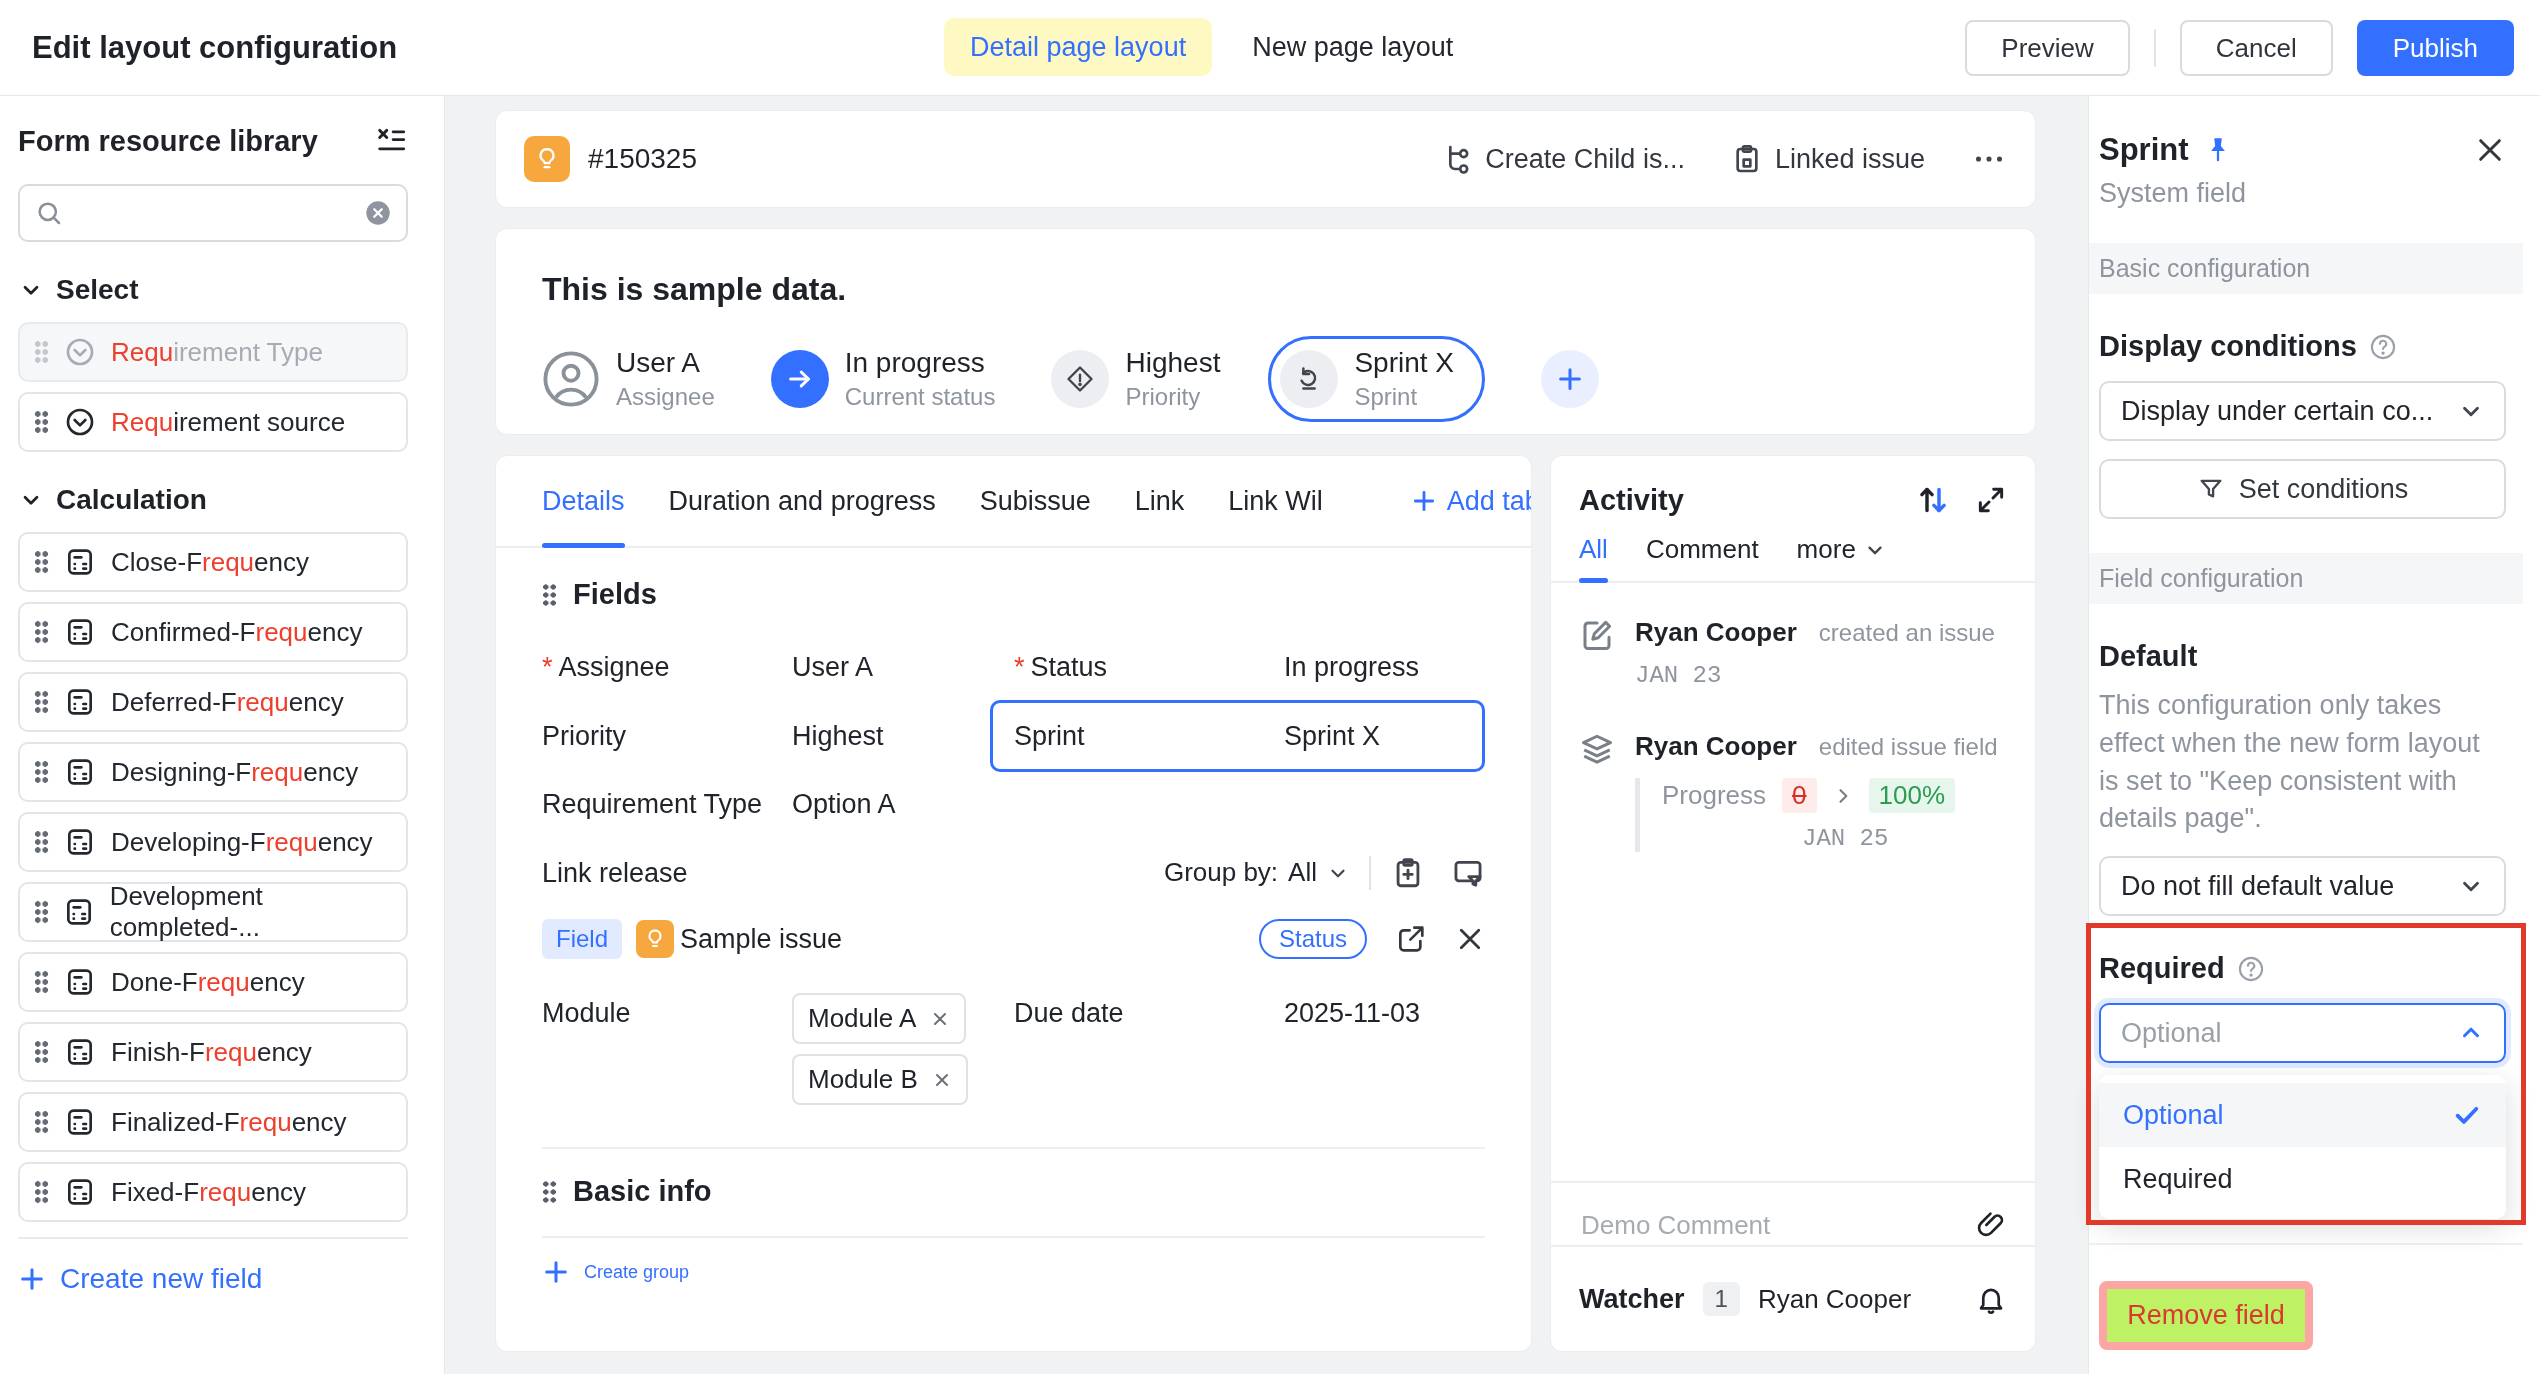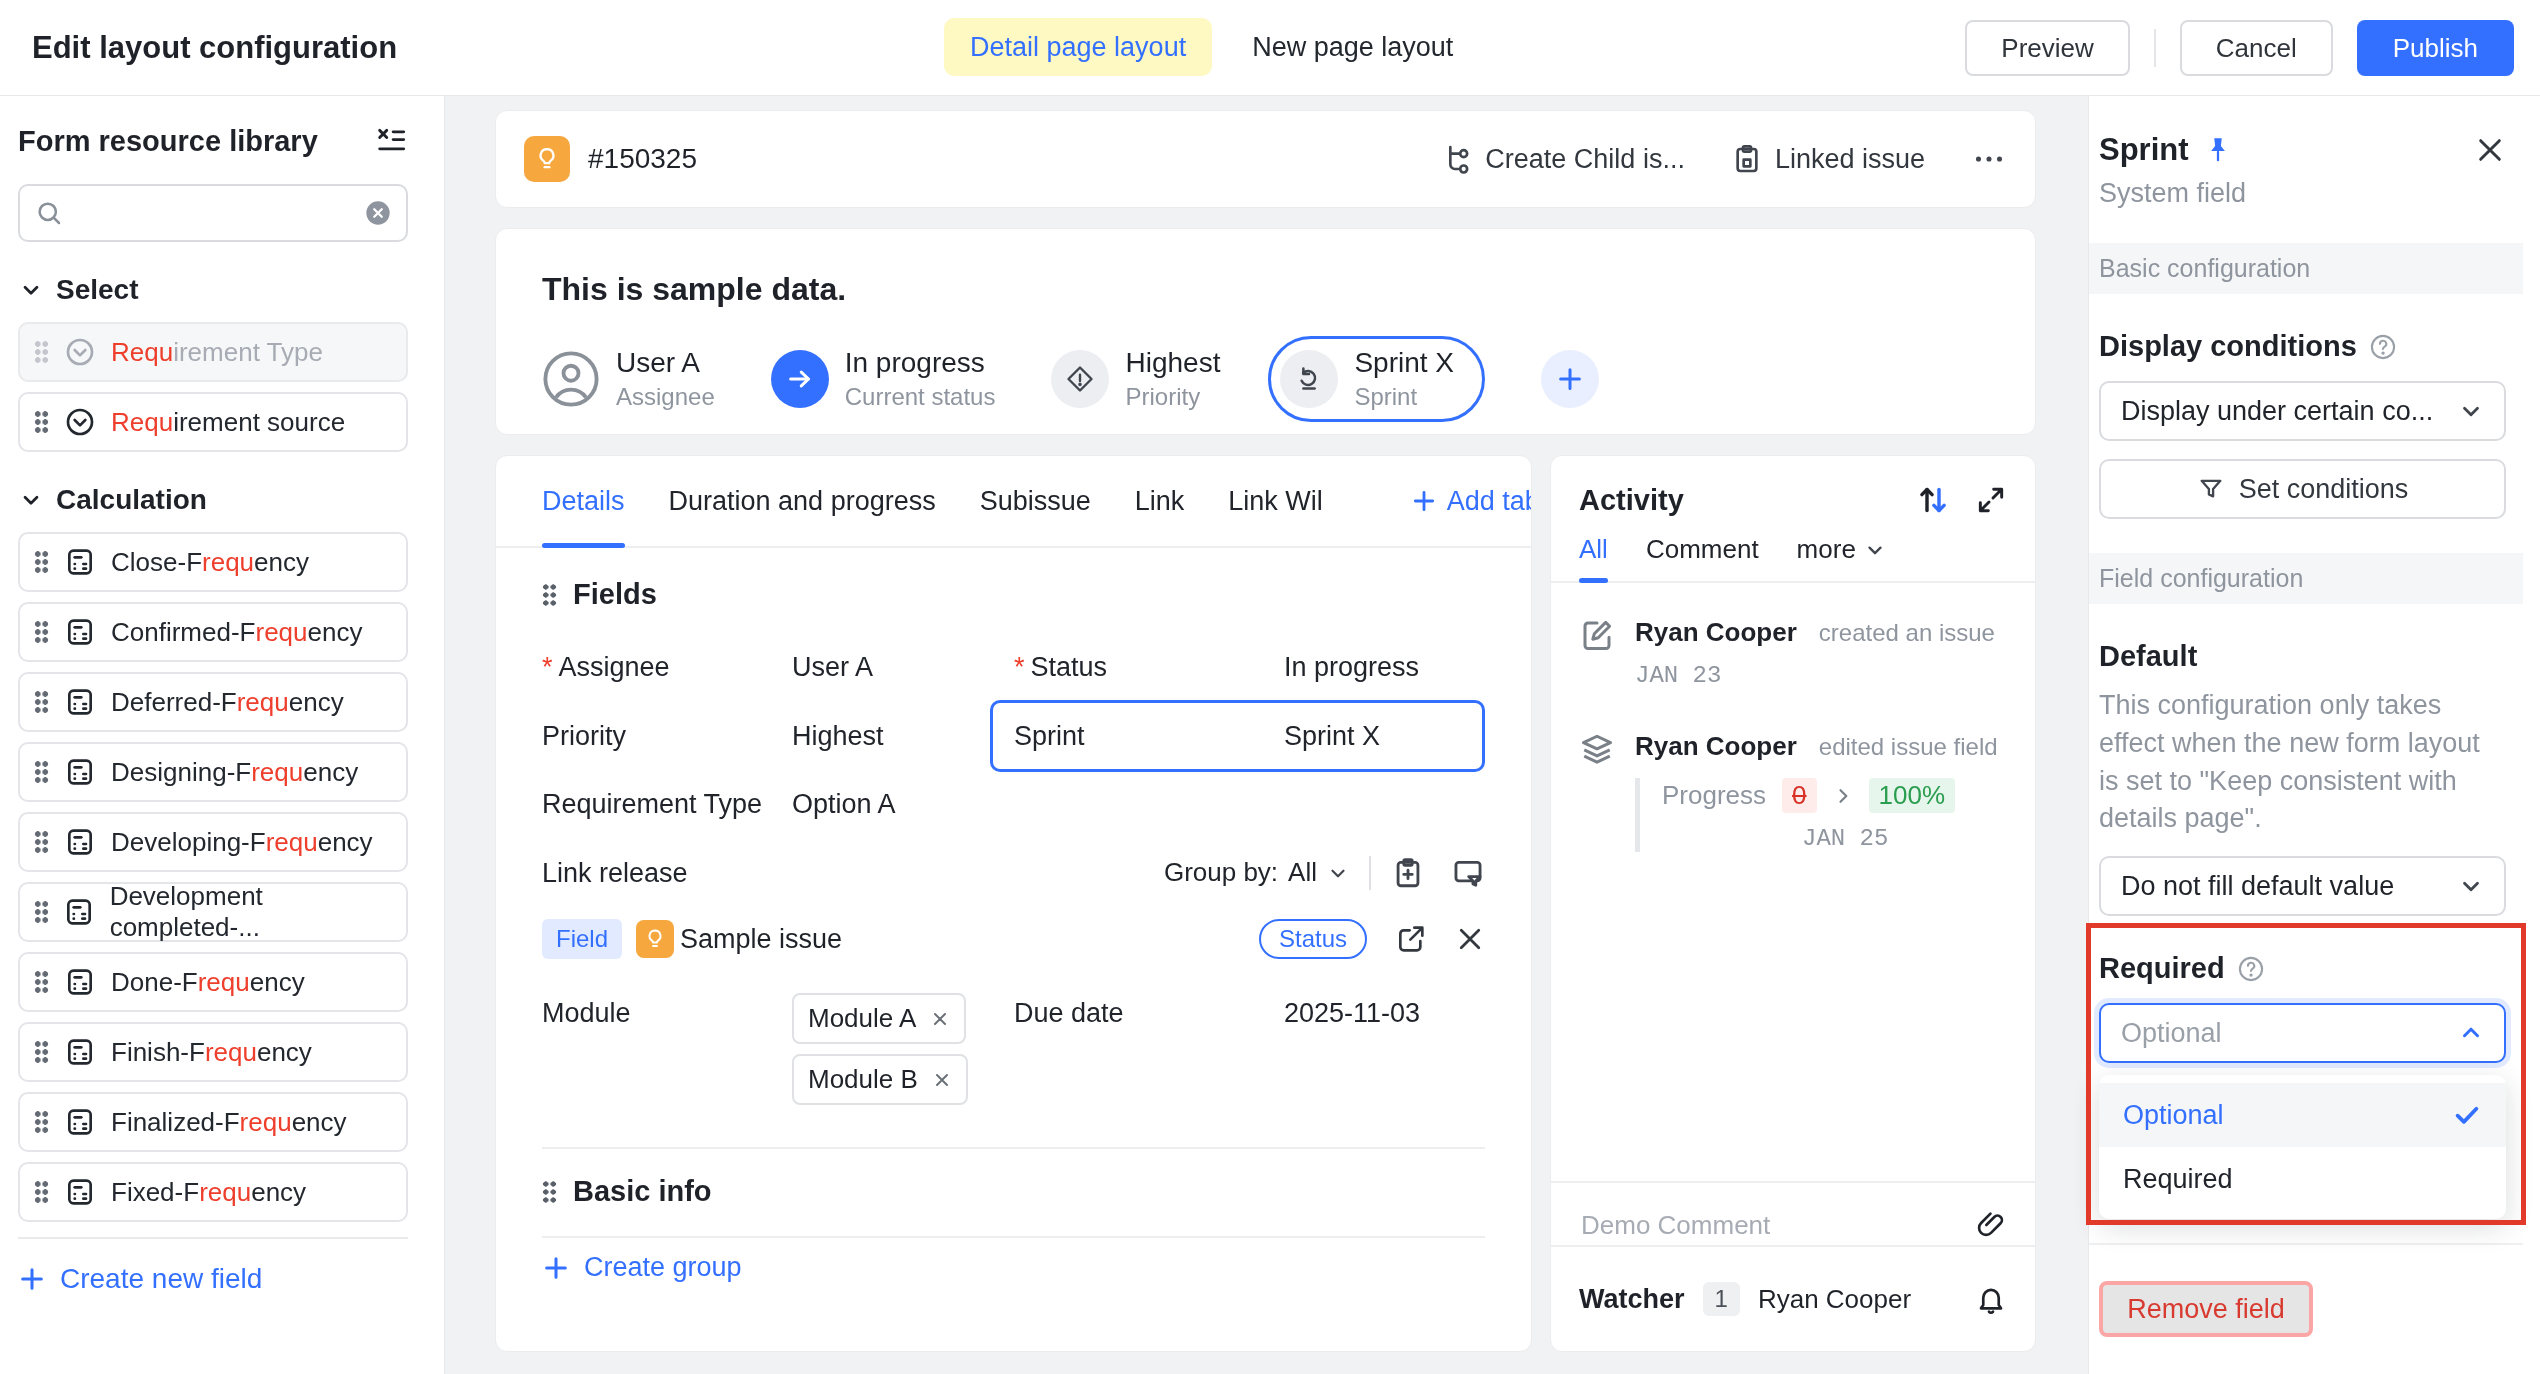--- a/index.html
+++ b/index.html
@@ -86,21 +86,21 @@
   .linked-row{margin-top:26px;display:flex;align-items:center;}
   .field-pill{background:#e1eaff;color:#3370ff;font-size:24px;padding:6px 14px;border-radius:6px;}
   .linked-title{font-size:27px;margin-left:6px;}
   .linked-actions{margin-left:auto;display:flex;align-items:center;gap:28px;}
   .status-pill{border:2px solid #3370ff;color:#3370ff;border-radius:999px;padding:4px 18px;font-size:24px;cursor:pointer;}
   .module-row{margin-top:20px;}
   .mod-chips{display:flex;flex-direction:column;gap:10px;}
   .mod-chip{border:2px solid #dfe1e4;border-radius:8px;padding:8px 14px;font-size:26px;display:flex;align-items:center;gap:14px;width:max-content;background:#fff;}
   .hline{border:none;border-top:2px solid #edeef0;margin:28px 0 0;}
   .basic-info{margin-top:26px;}
-  .create-group{margin-top:14px;display:flex;align-items:center;gap:14px;color:#3370ff;font-size:27px;cursor:pointer;}
+  .create-group{margin-top:20px;display:flex;align-items:center;gap:14px;color:#3370ff;font-size:18px;cursor:pointer;}
 
   .card-activity{left:1105px;top:359px;width:486px;height:897px;}
   .act-head{display:flex;align-items:center;padding:26px 28px 0;}
   .act-title{font-size:29px;font-weight:700;}
   .act-head-icons{margin-left:auto;display:flex;align-items:center;gap:24px;}
   .act-tabs{display:flex;align-items:flex-end;gap:38px;padding:0 28px;margin-top:16px;border-bottom:2px solid #edeef0;}
   .act-tab{font-size:26px;color:#21252b;padding-bottom:16px;position:relative;cursor:pointer;display:flex;align-items:center;gap:8px;}
   .act-tab.active{color:#3370ff;}
   .act-tab.active::after{content:"";position:absolute;left:0;right:0;bottom:-2px;height:5px;border-radius:3px;background:#3370ff;}
   .entries{padding:34px 28px 0;}
@@ -133,21 +133,21 @@
   .selectbox{margin-top:18px;width:100%;height:60px;box-sizing:border-box;border:2px solid #d9dbde;border-radius:10px;display:flex;align-items:center;padding:0 20px;font-size:27px;color:#21252b;background:#fff;cursor:pointer;}
   .selectbox .chev{margin-left:auto;}
   .selectbox.focus{border-color:#3370ff;box-shadow:0 0 0 5px rgba(51,112,255,.15);color:#9aa0a8;}
   .btn-outline{margin-top:18px;width:100%;height:60px;box-sizing:border-box;border:2px solid #d9dbde;border-radius:10px;background:#fff;display:flex;align-items:center;justify-content:center;gap:14px;font-size:27px;color:#33383f;cursor:pointer;}
   .note{margin-top:14px;font-size:27px;color:#8f959e;line-height:1.4;}
   .menu{margin-top:12px;width:100%;box-sizing:border-box;background:#fff;border-radius:10px;box-shadow:0 8px 28px rgba(31,35,41,.16);padding:8px 0;position:relative;z-index:8;}
   .opt{height:64px;display:flex;align-items:center;padding:0 24px;font-size:27px;color:#21252b;cursor:pointer;}
   .opt.selected{background:#f5f6f7;color:#3370ff;}
   .opt .ic{margin-left:auto;}
   .divider-light{border:none;border-top:2px solid #eef0f1;margin:24px -17px 0 -10px;}
-  .remove-btn{margin-top:36px;width:214px;height:56px;box-sizing:border-box;border:4px solid #fca5a5;border-radius:8px;background:#e5e5e5;color:#d93a2f;font-size:27px;display:flex;align-items:center;justify-content:center;cursor:pointer;}
+  .remove-btn{margin-top:36px;width:214px;height:69px;box-sizing:border-box;border:8px solid #fca5a5;border-radius:8px;background:#bef264;color:#d93a2f;font-size:27px;display:flex;align-items:center;justify-content:center;cursor:pointer;}
 
   .annotation{position:absolute;left:2086px;top:923px;width:440px;height:302px;border:5px solid #e13a2b;box-sizing:border-box;z-index:40;pointer-events:none;}
 </style>
 </head>
 <body>
 
 <div id="app">
 
   <div class="topbar">
     <div class="topbar-title">Edit layout configuration</div>

